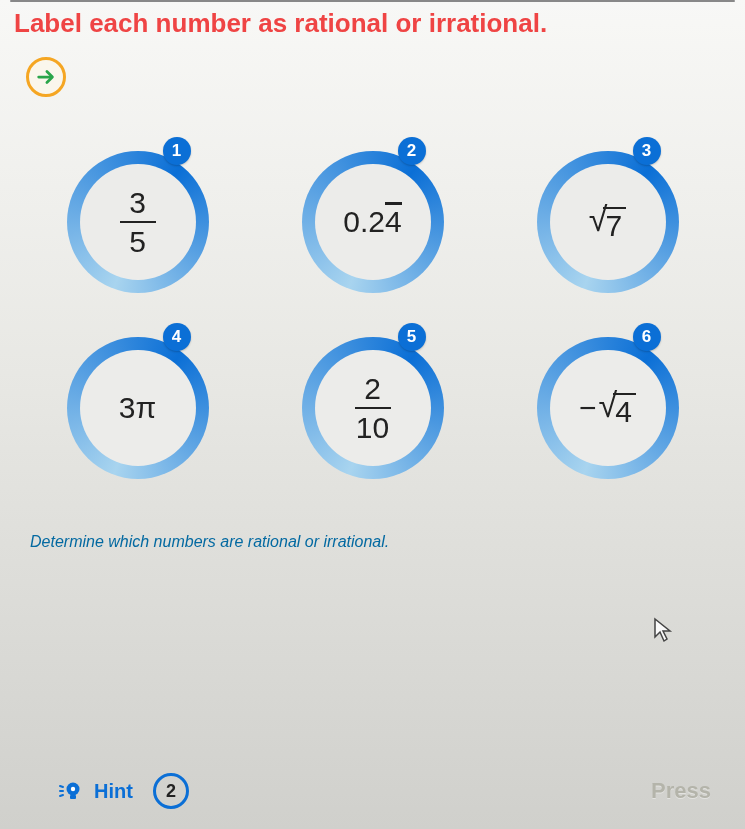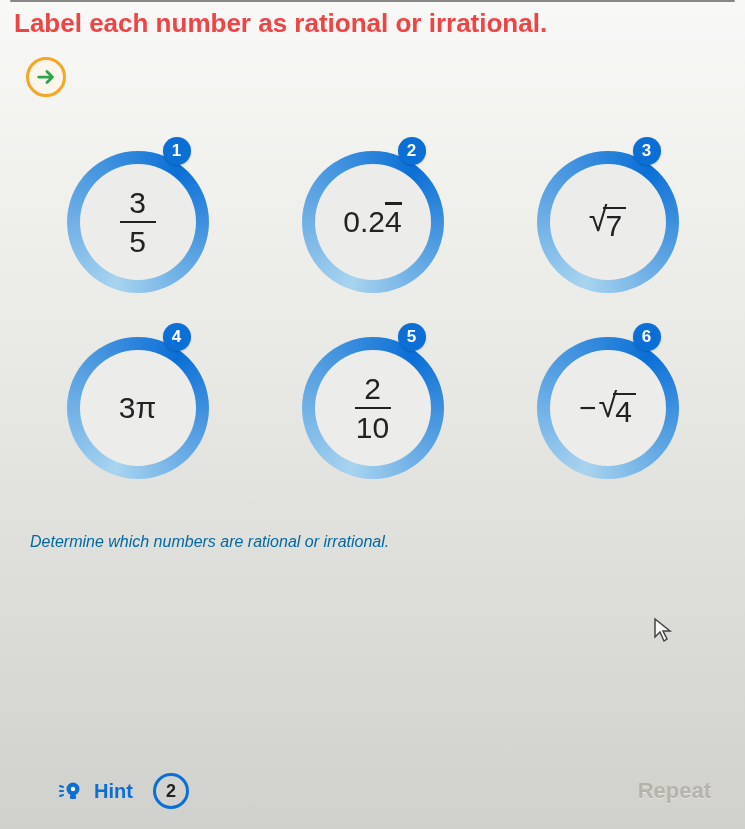--- a/index.html
+++ b/index.html
@@ -313,14 +313,14 @@
           <line x1="2" y1="18" x2="5" y2="17"></line>
         </g>
         <circle cx="15" cy="11" r="6.5" fill="#0b6fd6"></circle>
         <rect x="12" y="17" width="6" height="4" rx="1" fill="#0b6fd6"></rect>
         <circle cx="15" cy="11" r="2.2" fill="#fff"></circle>
       </svg>
     </span>
     <span>Hint</span>
     <span class="hint-count">2</span>
   </div>
-  <div class="submit-btn">Repeat</div>
+  <div class="submit-btn">Press</div>
 </div>
 
 </body></html>

